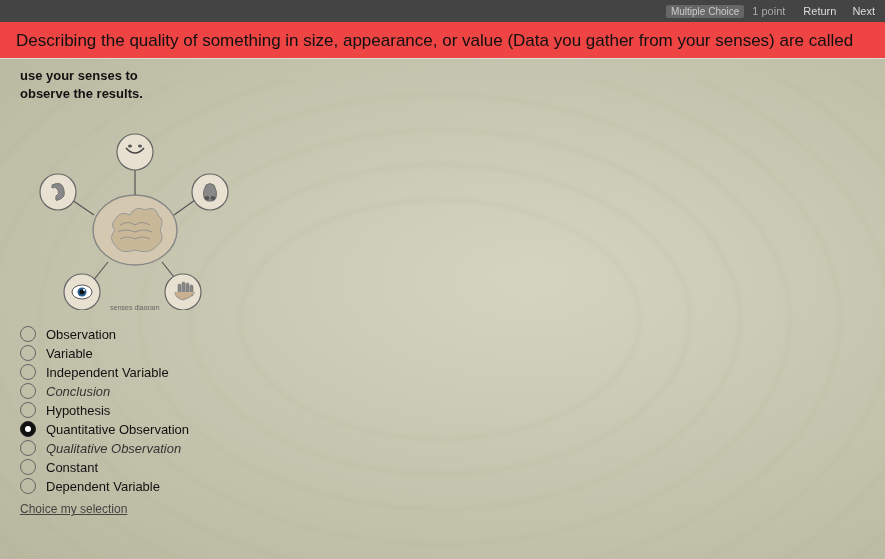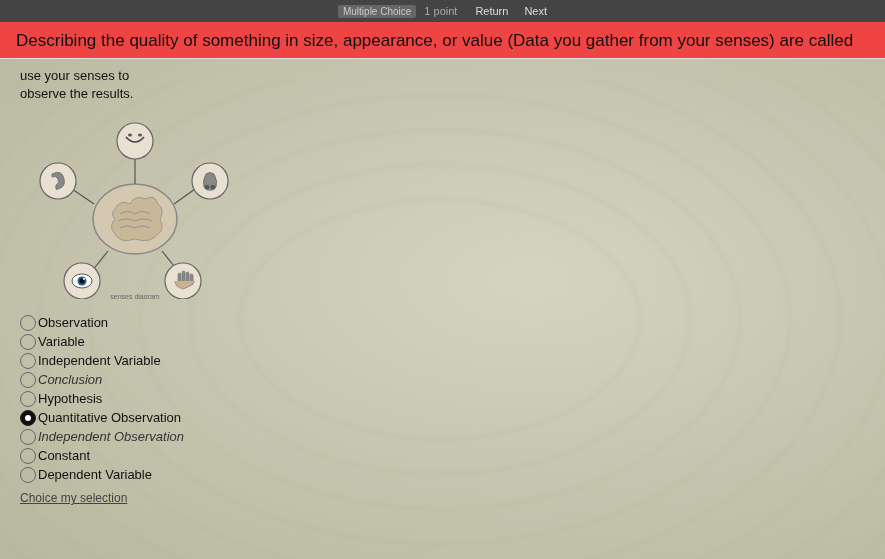--- a/index.html
+++ b/index.html
@@ -22,21 +22,21 @@
     }
 
     .top-bar {
       position: relative;
       z-index: 10;
       background: #444;
       height: 22px;
       display: flex;
       align-items: center;
       padding: 0 10px;
-      justify-content: center;
+      justify-content: flex-end;
     }
 
     .top-bar-left {
       display: flex;
       align-items: center;
       gap: 8px;
     }
 
     .top-bar-badge {
       background: #666;
@@ -86,24 +86,24 @@
       gap: 10px;
     }
 
     .left-panel {
       width: 280px;
       flex-shrink: 0;
     }
 
     .instruction-text {
       font-size: 13px;
-      font-weight: normal;
+      font-weight: bold;
       color: #111;
       line-height: 1.4;
-      margin-bottom: 6px;
+      margin-bottom: 17px;
     }
 
     .brain-diagram {
       width: 230px;
       height: 190px;
       position: relative;
       margin-bottom: 4px;
     }
 
     .brain-diagram svg {
@@ -115,21 +115,22 @@
       position: relative;
       z-index: 5;
       padding: 4px 20px;
       display: flex;
       flex-direction: column;
       gap: 3px;
     }
 
     .option-item {
       display: flex;
-      gap: 2px;
+      align-items: center;
+      gap: 10px;
       cursor: pointer;
     }
 
     .radio-circle {
       width: 16px;
       height: 16px;
       border-radius: 50%;
       border: 1.5px solid #666;
       background: transparent;
       flex-shrink: 0;
@@ -302,21 +303,21 @@
     <div class="option-item">
       <div class="radio-circle"></div>
       <span class="option-label">Hypothesis</span>
     </div>
     <div class="option-item">
       <div class="radio-circle selected"></div>
       <span class="option-label">Quantitative Observation</span>
     </div>
     <div class="option-item">
       <div class="radio-circle"></div>
-      <span class="option-label italic">Independent Observation</span>
+      <span class="option-label italic">Qualitative Observation</span>
     </div>
     <div class="option-item">
       <div class="radio-circle"></div>
       <span class="option-label">Constant</span>
     </div>
     <div class="option-item">
       <div class="radio-circle"></div>
       <span class="option-label">Dependent Variable</span>
     </div>
   </div>

